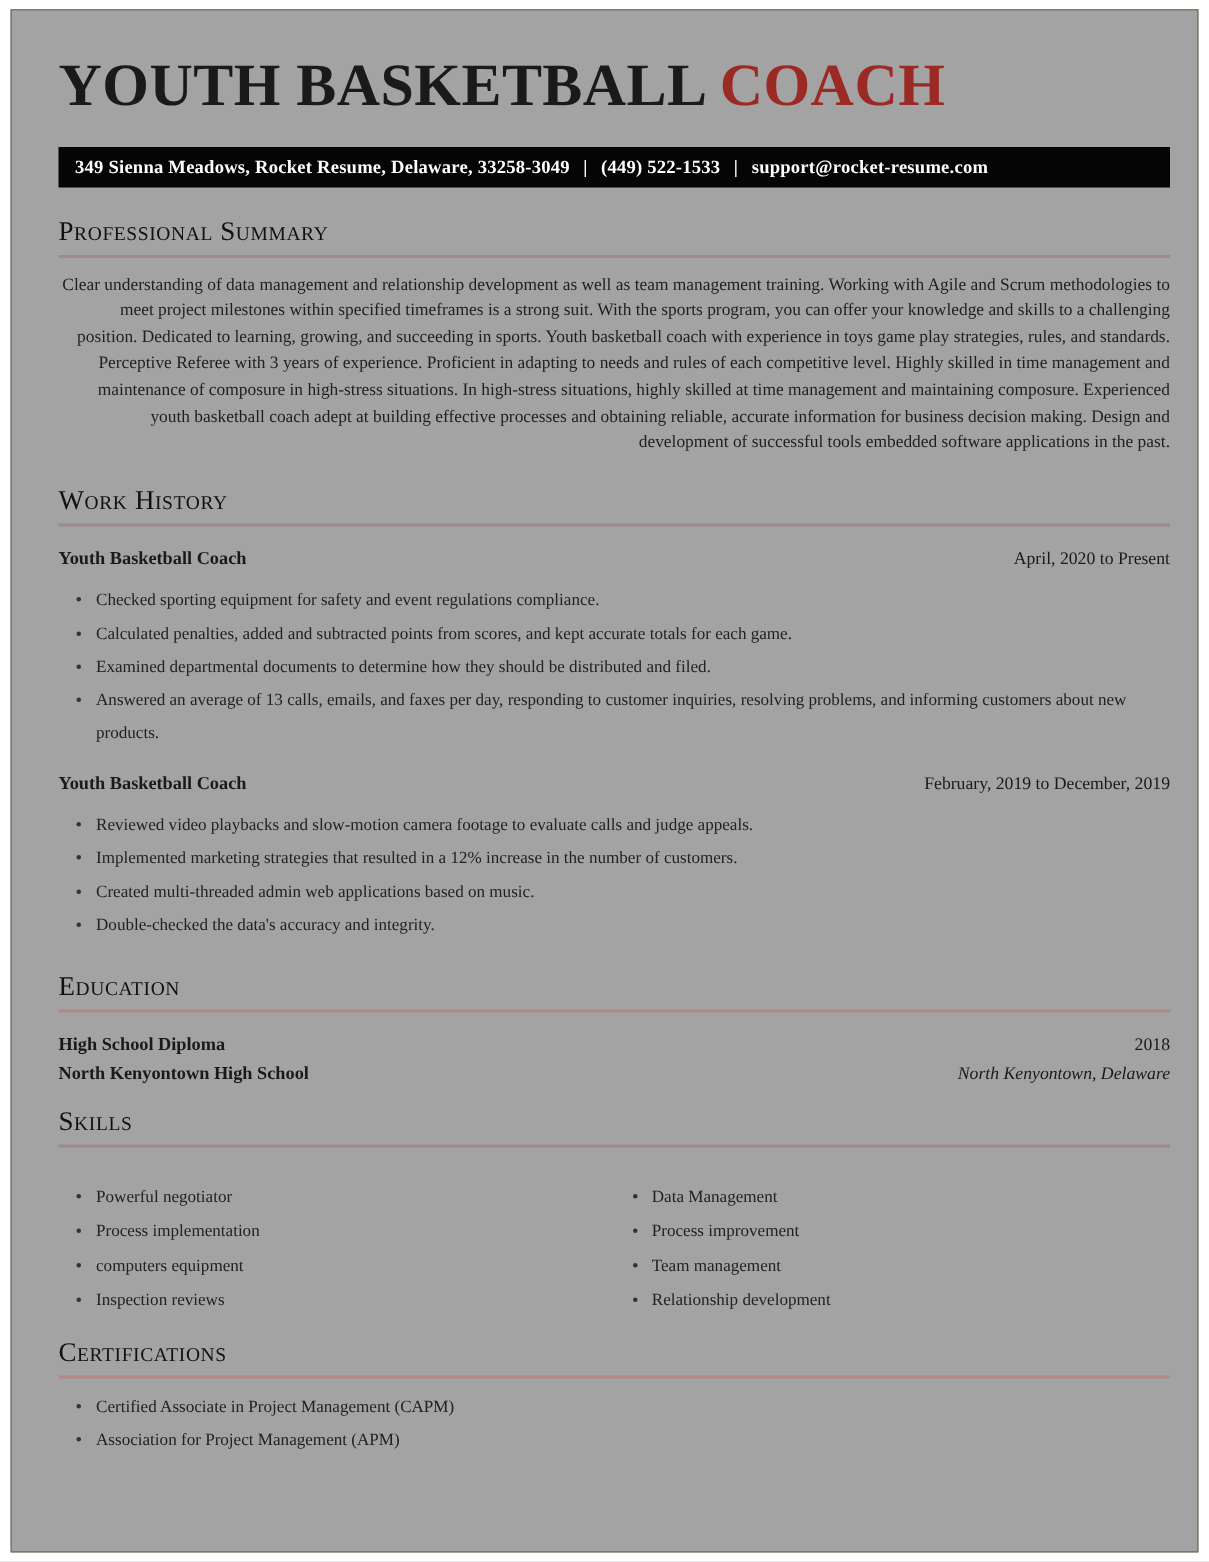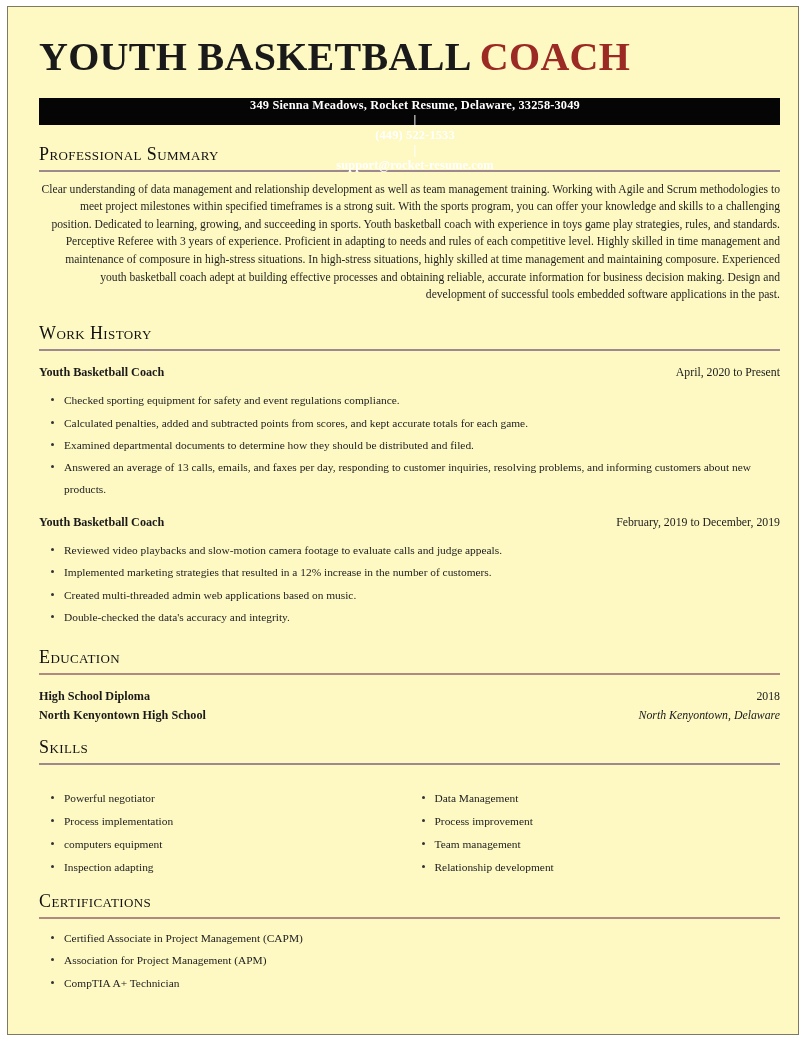--- a/index.html
+++ b/index.html
@@ -10,21 +10,21 @@
   body {
     width: 806px; height: 1041px;
     font-family: "Liberation Serif", "DejaVu Serif", serif;
     color: #1a1a1a;
     overflow: hidden;
   }
   .page {
     position: absolute;
     left: 7px; top: 6px;
     width: 792px; height: 1029px;
-    background: #fef9c3;
+    background: #a3a3a3;
     border: 1.5px solid #7d7a62;
   }
   .inner {
     position: absolute;
     left: 0; top: 0; right: 0; bottom: 0;
     padding: 22px 21px 0 23px;
   }
 
   
   .name-title {
@@ -42,21 +42,20 @@
     background: #050505;
     color: #ffffff;
     height: 27px;
     width: 741px;
     display: flex;
     align-items: center;
     padding-left: 11px;
     font-size: 12.4px;
     font-weight: bold;
     letter-spacing: 0.15px;
-    flex-direction: column;
   }
   .contact-bar .sep { padding: 0 9px; }
 
   
   .section { margin: 0 0 0 8px; width: 741px; }
   .sec-head {
     font-size: 18px;
     font-weight: normal;
     font-variant: small-caps;
     letter-spacing: 0.4px;
@@ -201,37 +200,36 @@
 
     <div class="section">
       <div class="sec-head">Skills</div>
       <div class="rule"></div>
 
       <div class="skills-cols">
         <ul class="bullets">
           <li>Powerful negotiator</li>
           <li>Process implementation</li>
           <li>computers equipment</li>
-          <li>Inspection adapting</li>
+          <li>Inspection reviews</li>
         </ul>
         <ul class="bullets">
           <li>Data Management</li>
           <li>Process improvement</li>
           <li>Team management</li>
           <li>Relationship development</li>
         </ul>
       </div>
     </div>
 
     <div class="gap-sm"></div>
 
     <div class="section">
       <div class="sec-head">Certifications</div>
       <div class="rule warm"></div>
       <ul class="bullets">
         <li>Certified Associate in Project Management (CAPM)</li>
         <li>Association for Project Management (APM)</li>
-        <li>CompTIA A+ Technician</li>
       </ul>
     </div>
 
   </div>
 </div>
 
 </body></html>

